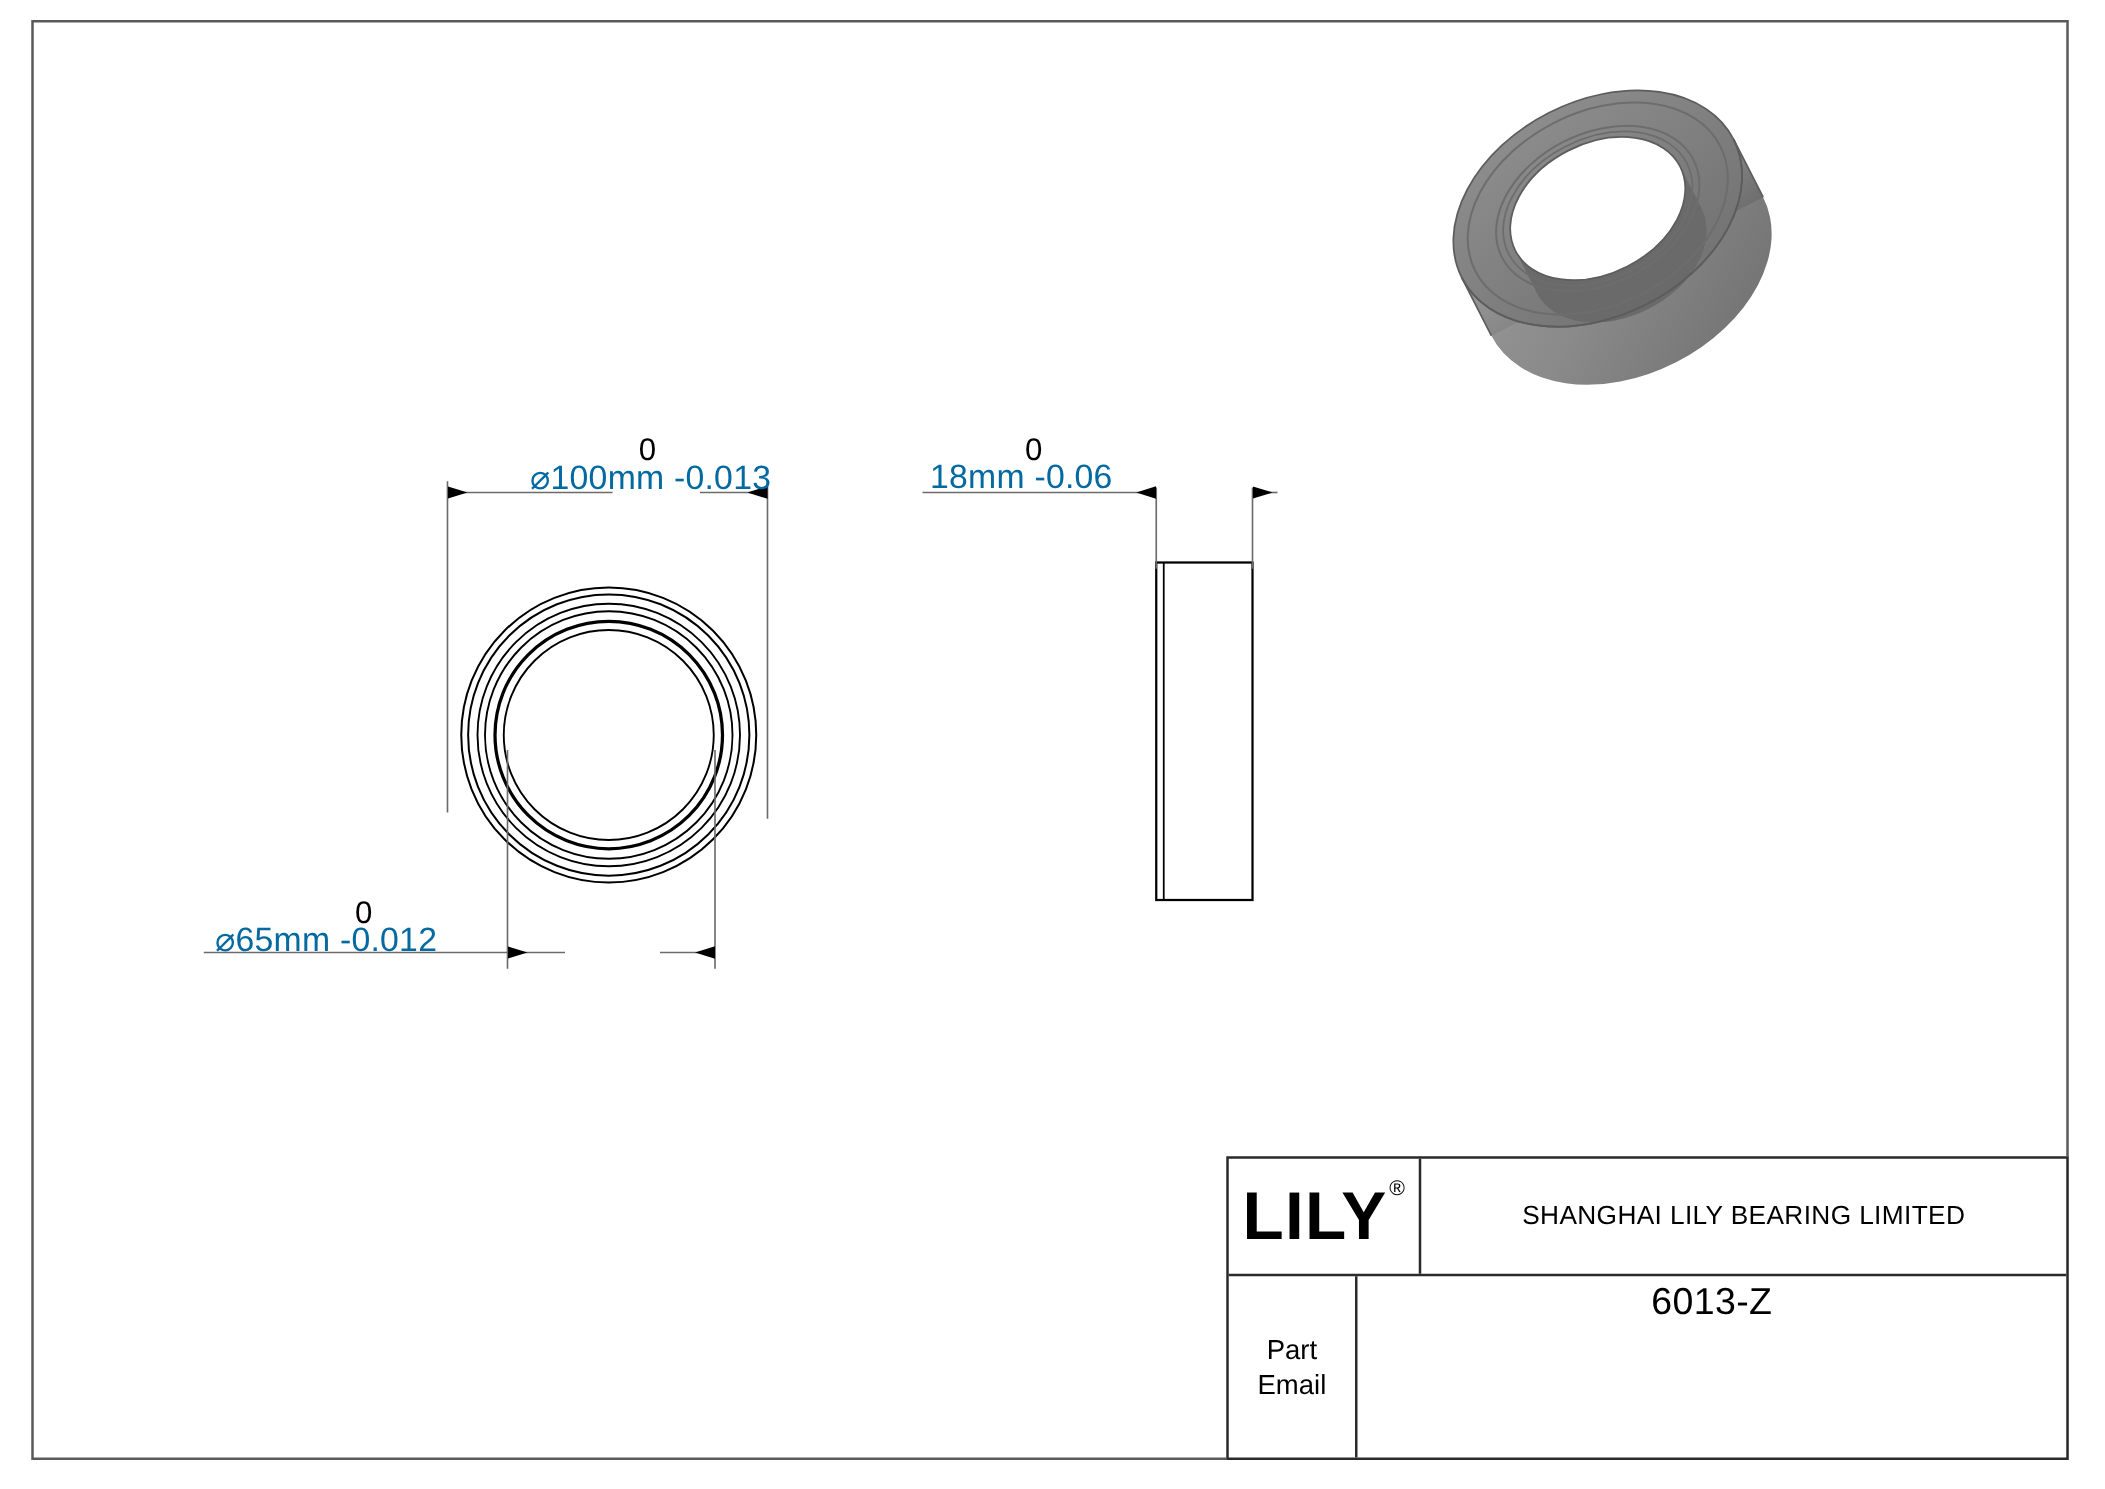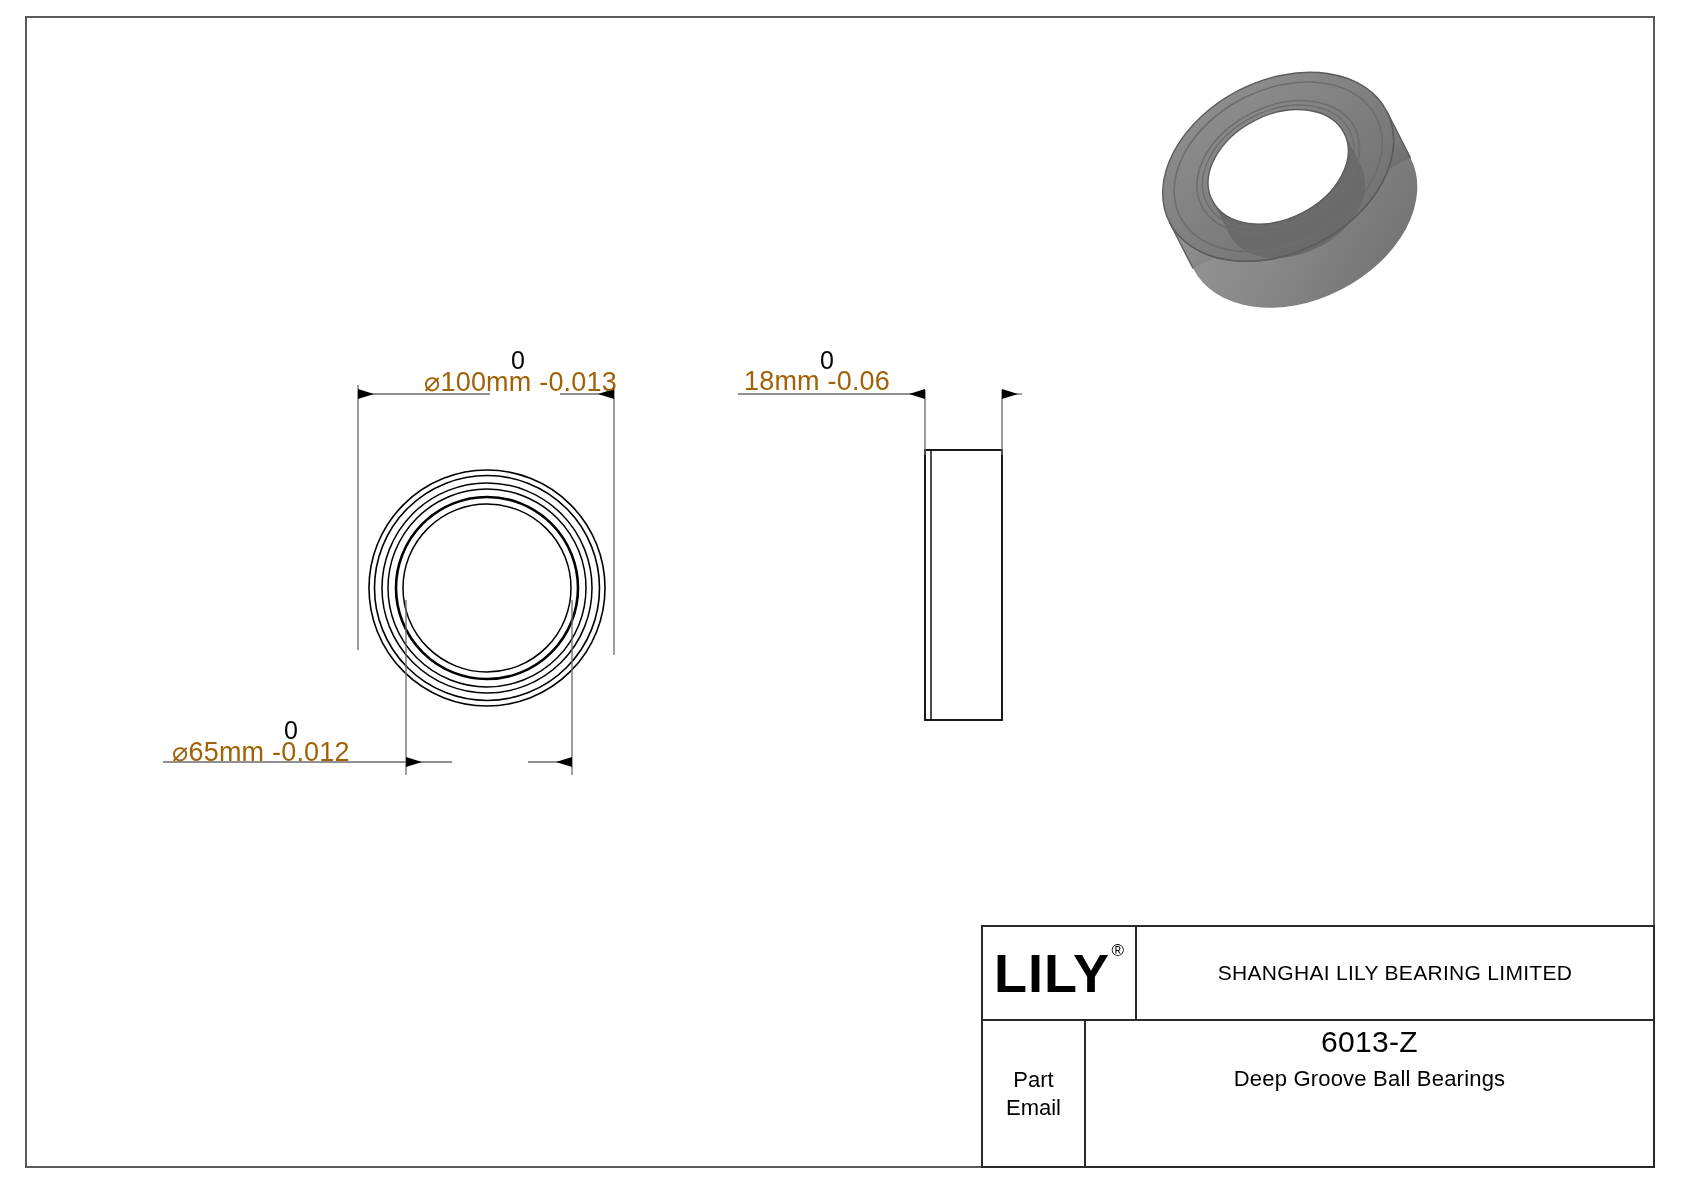--- a/index.html
+++ b/index.html
@@ -37,21 +37,21 @@
     top: 0;
     width: 1684px;
     height: 1191px;
     pointer-events: none;
   }
   
   .dim-text {
     position: absolute;
     font-family: "Liberation Sans", sans-serif;
     font-size: 27px;
-    color: #a16207;
+    color: #0369a1;
     white-space: nowrap;
     letter-spacing: 0.2px;
   }
   .dim-tol-upper {
     position: absolute;
     font-family: "Liberation Sans", sans-serif;
     font-size: 25px;
     color: #000;
     white-space: nowrap;
   }
@@ -286,19 +286,18 @@
       </div>
     </div>
 
     <div id="tb-row-bottom">
       <div id="tb-partlabel-cell">
         <div class="part-label-line">Part</div>
         <div class="part-label-line">Email</div>
       </div>
       <div id="tb-partvalue-cell">
         <div class="part-number">6013-Z</div>
-        <div class="part-desc">Deep Groove Ball Bearings</div>
       </div>
     </div>
 
   </div>
 
 </div>
 
 </body></html>

